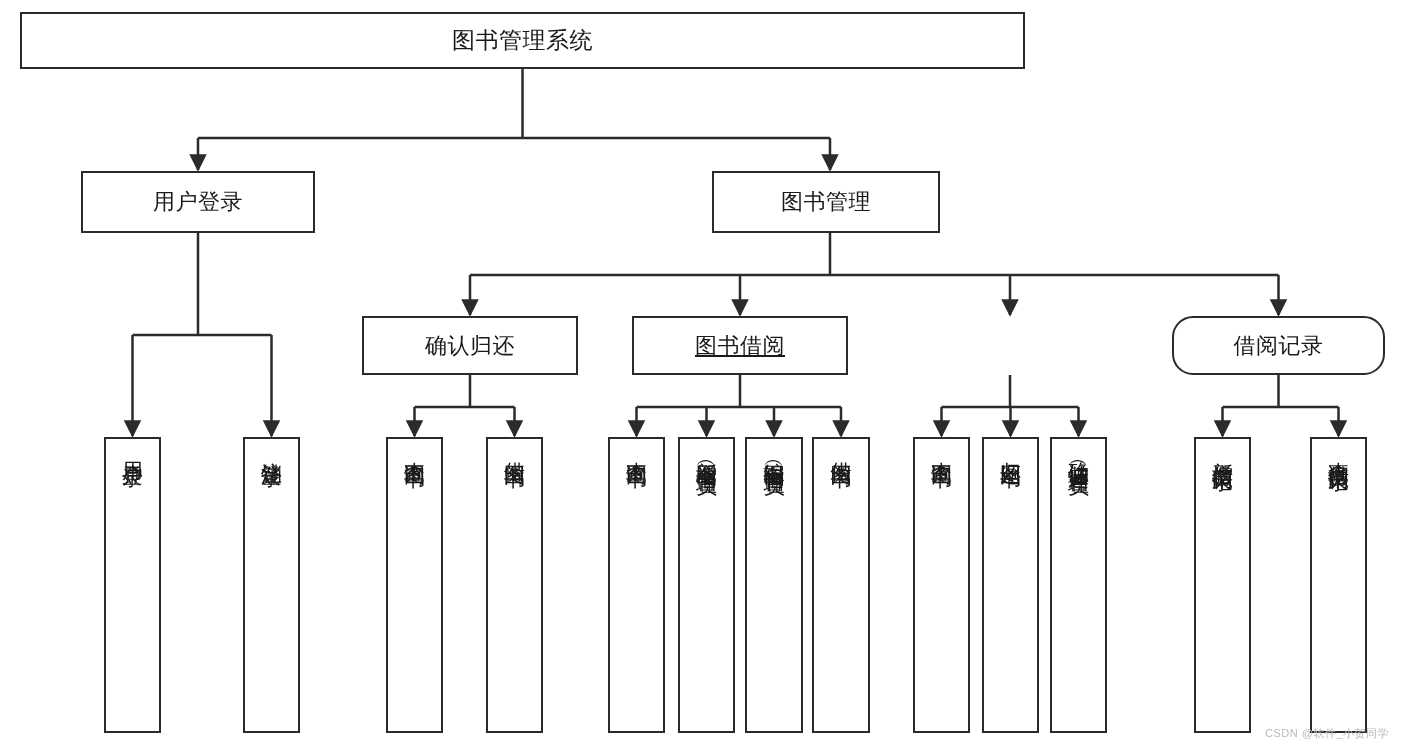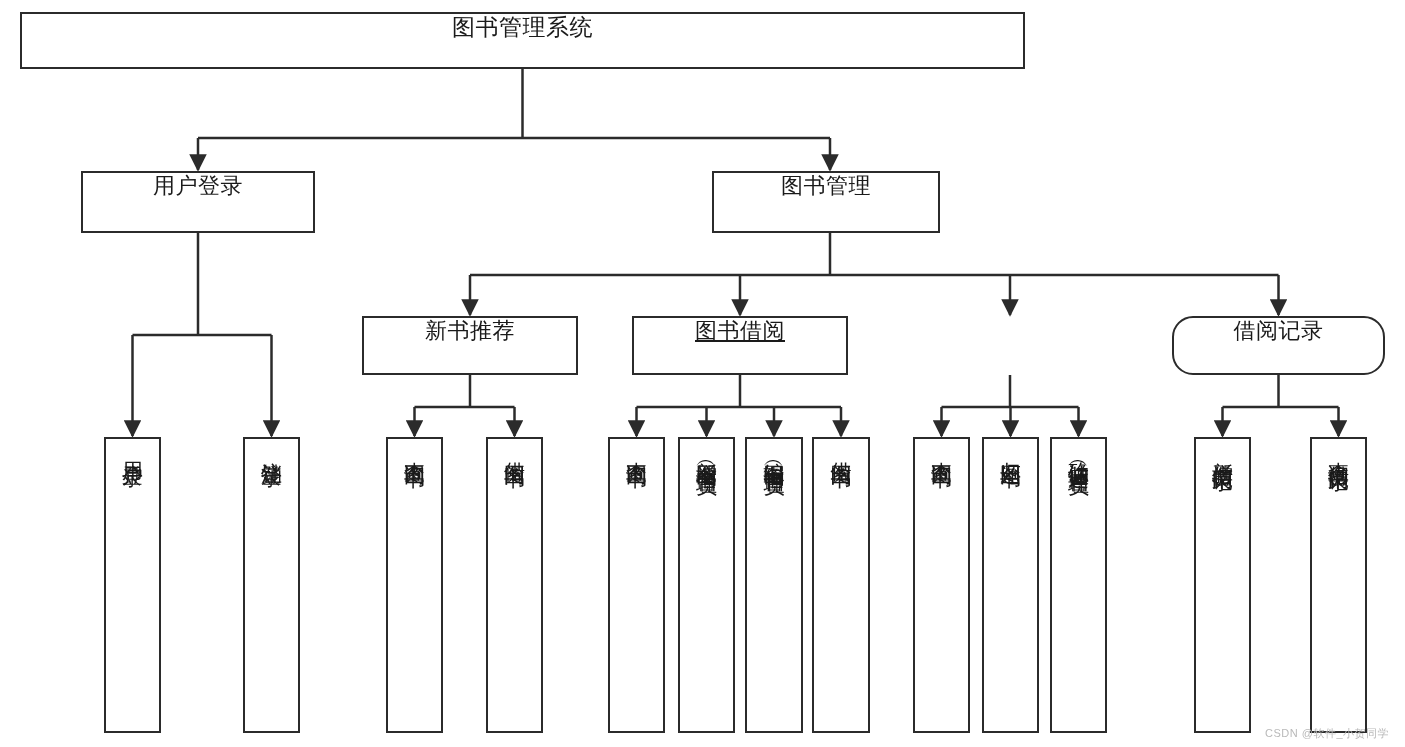--- a/index.html
+++ b/index.html
@@ -25,21 +25,21 @@
     width: 1405px;
     height: 747px;
     pointer-events: none;
   }
   .node {
     position: absolute;
     box-sizing: border-box;
     background: #ffffff;
     border: 2px solid #2b2b2b;
     display: flex;
-    align-items: flex-start;
+    align-items: center;
     justify-content: center;
     color: #1a1a1a;
     z-index: 2;
   }
   .node .label {
     display: block;
     text-align: center;
     line-height: 1.18;
     letter-spacing: 0.5px;
   }
@@ -124,21 +124,21 @@
   </div>
 
   <div class="node horizontal" style="left: 81px; top: 171px; width: 234px; height: 62px;">
     <span class="label">用户登录</span>
   </div>
   <div class="node horizontal" style="left: 712px; top: 171px; width: 228px; height: 62px;">
     <span class="label">图书管理</span>
   </div>
 
   <div class="node horizontal" style="left: 362px; top: 316px; width: 216px; height: 59px;">
-    <span class="label">新书推荐</span>
+    <span class="label">确认归还</span>
   </div>
   <div class="node horizontal" style="left: 632px; top: 316px; width: 216px; height: 59px; text-decoration: underline;">
     <span class="label">图书借阅</span>
   </div>
   <div class="node horizontal" style="left: 1172px; top: 316px; width: 213px; height: 59px; border-radius: 21px;">
     <span class="label">借阅记录</span>
   </div>
 
   <div class="node vertical" style="left: 104px; top: 437px; width: 57px; height: 296px;">
     <span class="label">用户登录</span>

